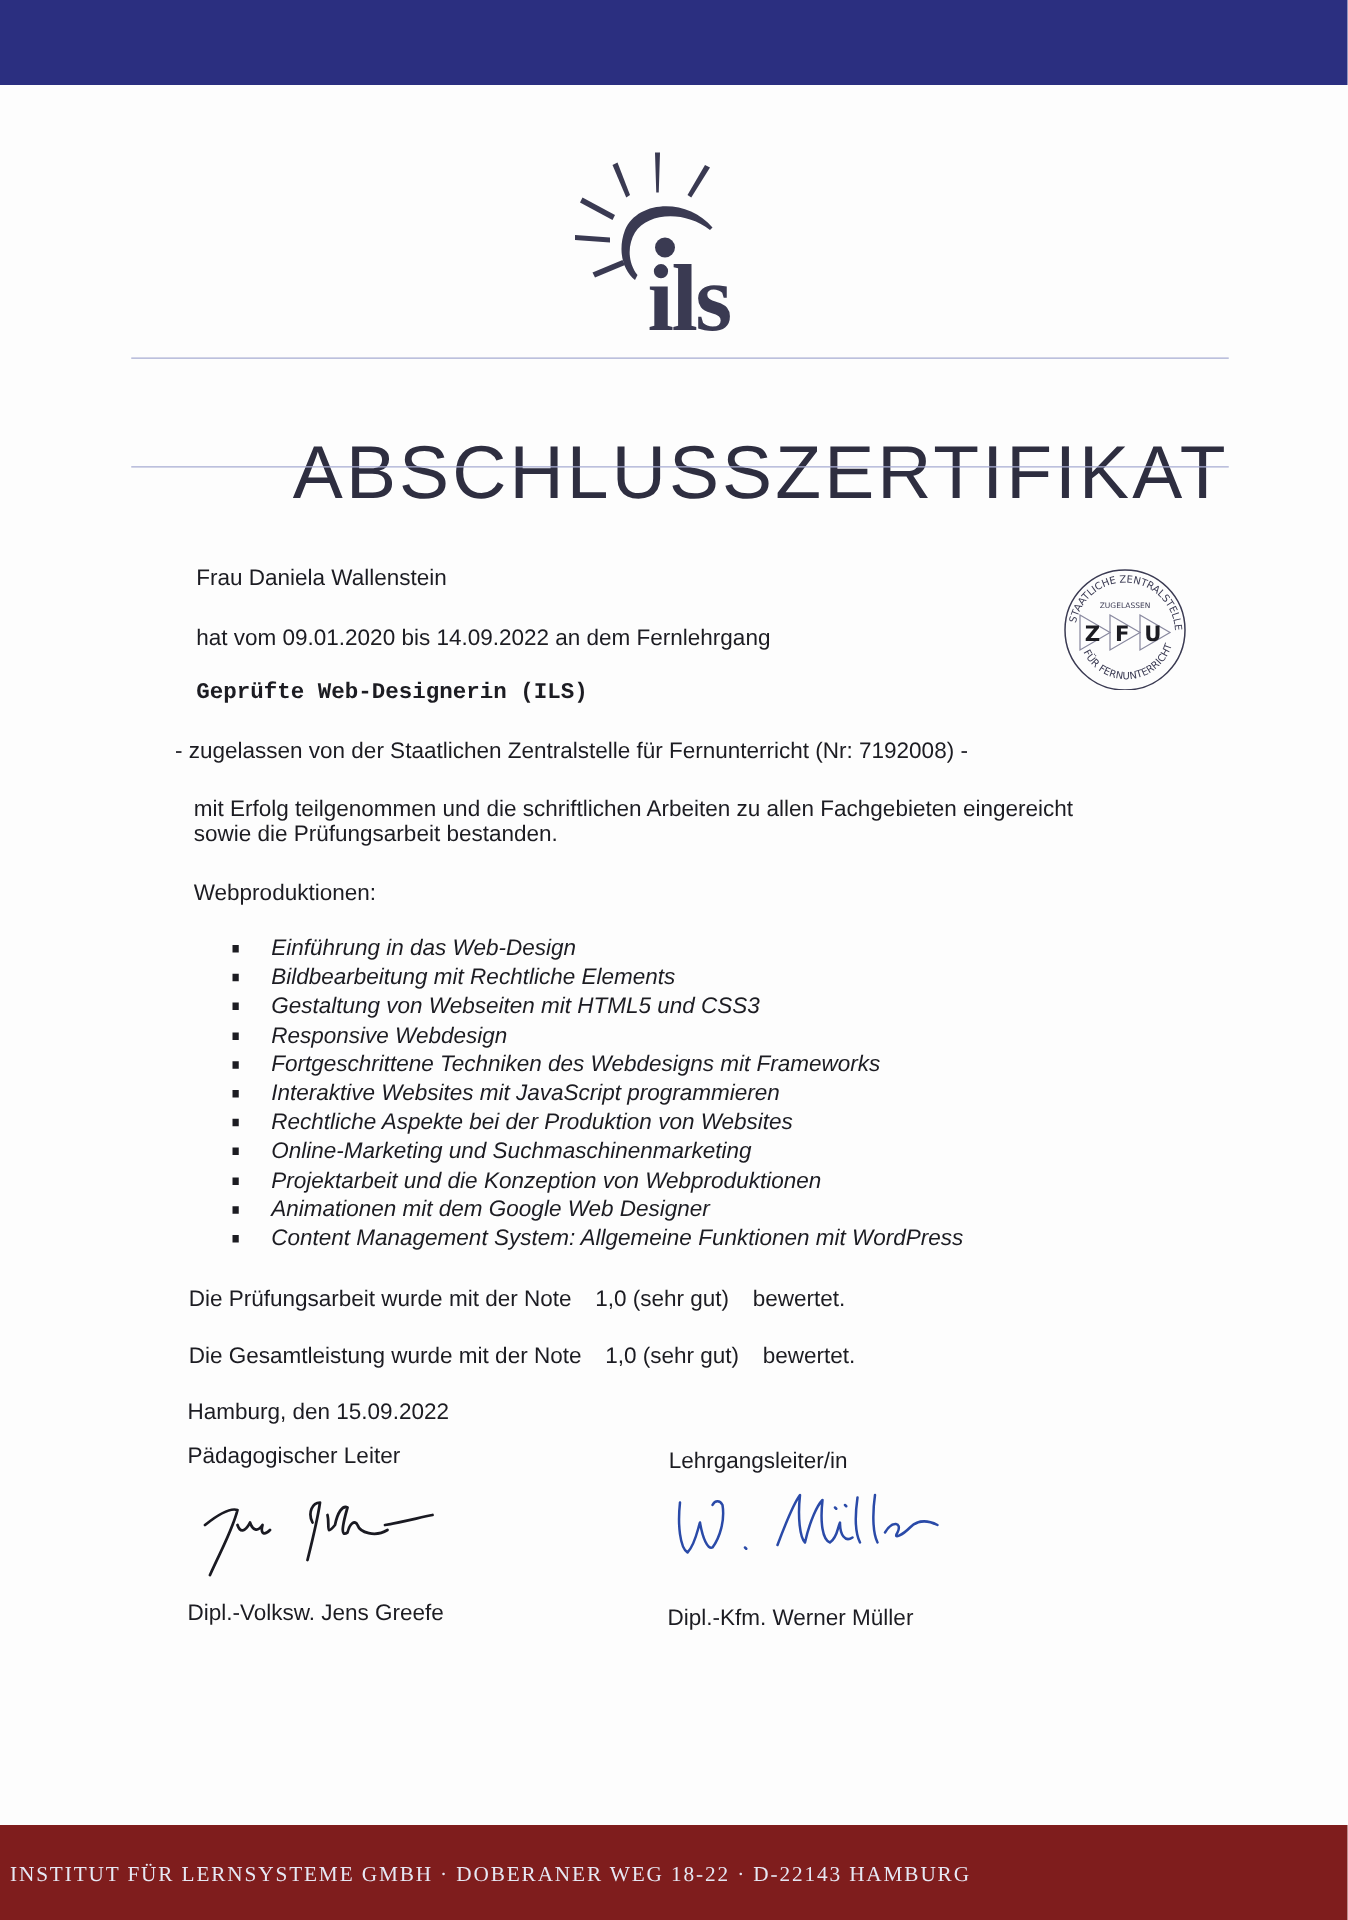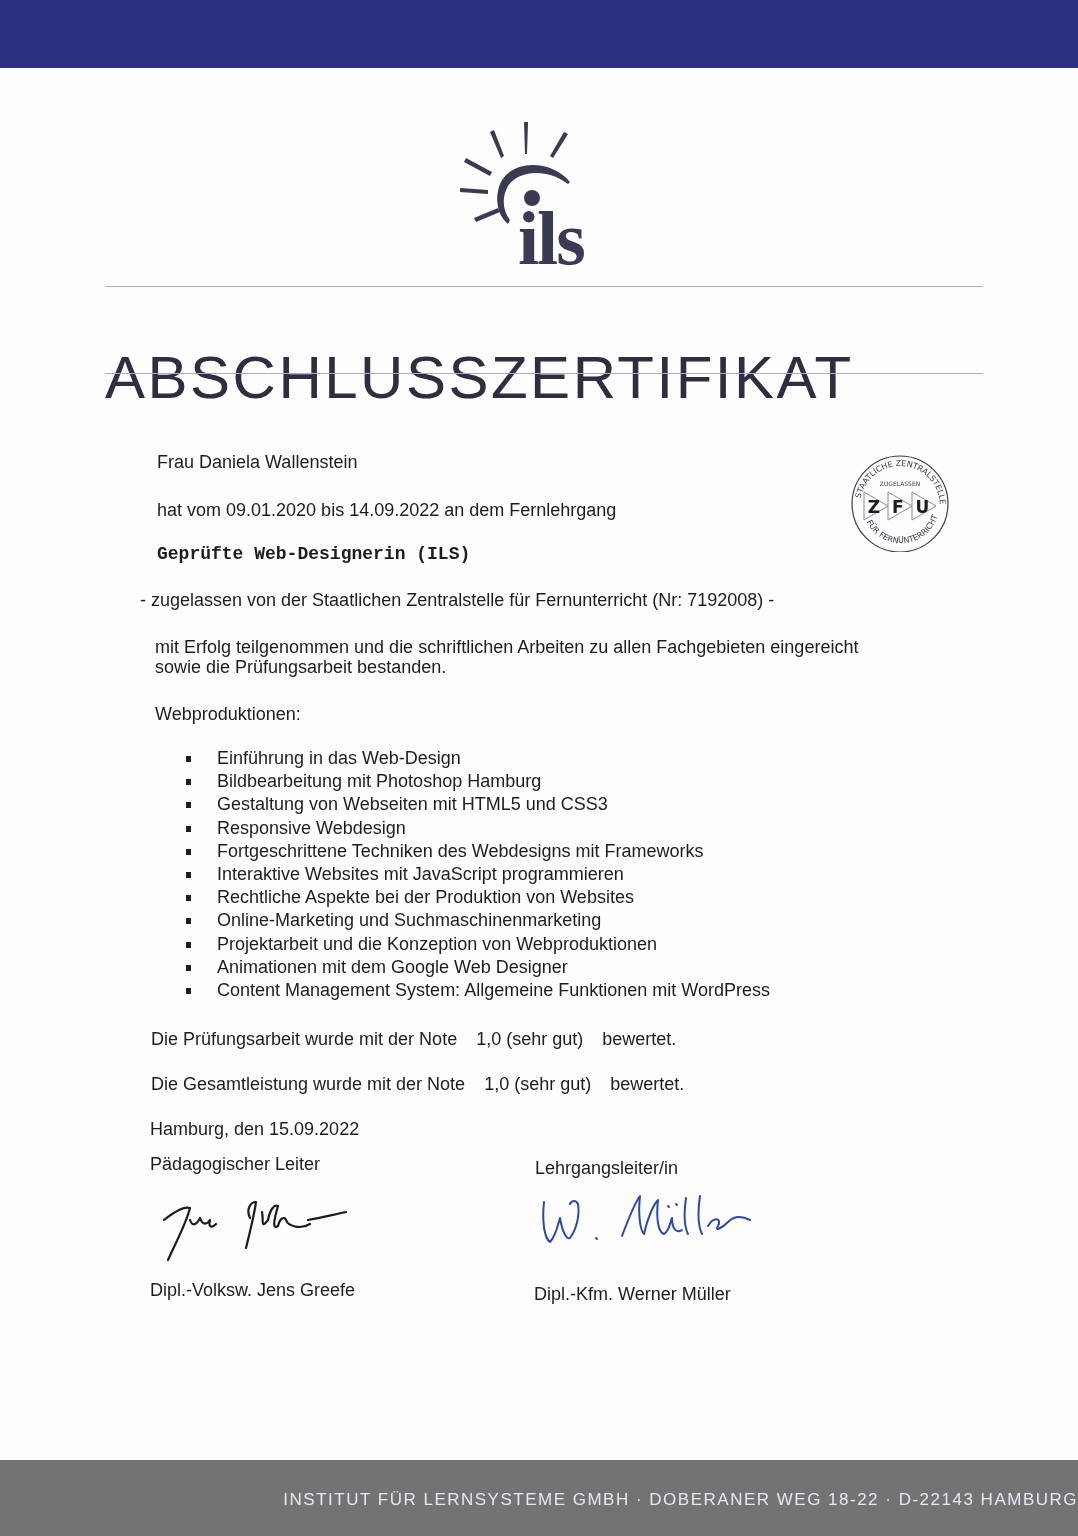--- a/index.html
+++ b/index.html
@@ -8,37 +8,37 @@
       background: #fdfdfd;
       font-family: "Liberation Sans", sans-serif;
       color: #1c1c22;
     }
     .band-top {
       position: absolute; left: 0; top: 0; width: 1078px; height: 68px;
       background: #2b2f80;
     }
     .band-bottom {
       position: absolute; left: 0; top: 1460px; width: 1078px; height: 76px;
-      background: #737373;
-      display: flex; align-items: center; justify-content: flex-end;
+      background: #7f1d1d;
+      display: flex; align-items: center; justify-content: flex-start; font-family: Liberation Serif, serif;
     }
     .footer-text {
       color: #e6e8f4; font-size: 17px; letter-spacing: 1.5px;
       margin-top: 4px; padding-left: 8px;
     }
     .logo { position: absolute; left: 440px; top: 112px; width: 200px; height: 160px; }
     .rule { position: absolute; left: 105px; width: 878px; height: 1px; background: #a7acd2; }
     .title {
       position: absolute; left: 105px; width: 878px; top: 298px;
-      text-align: left; font-size: 60px; letter-spacing: 2.5px;
+      text-align: right; font-size: 60px; letter-spacing: 2.5px;
       color: #2e2e40; font-weight: normal; line-height: 68px; margin-top: 46px;
     }
     .txt { position: absolute; font-size: 18px; line-height: 22px; white-space: nowrap; }
     .bold { font-weight: bold; }
-    .list { position: absolute; left: 186px; top: 747px; margin: 0; padding: 0; list-style: none; }
+    .list { position: absolute; left: 186px; top: 747px; margin: 0; padding: 0; list-style: none; font-style: italic; }
     .list li { font-size: 18px; line-height: 23.2px; position: relative; padding-left: 31px; white-space: nowrap; }
     .list li .bullet {
       position: absolute; left: 0; top: 9px; width: 5px; height: 6px; background: #1c1c22;
     }
     .seal { position: absolute; left: 846px; top: 452px; width: 108px; height: 100px; }
     .sig { position: absolute; }
   </style>
 </head>
 <body>
 
@@ -85,21 +85,21 @@
 <div class="txt" style="left:157px; top:451px;">Frau Daniela Wallenstein</div>
 <div class="txt" style="left:157px; top:499px;">hat vom 09.01.2020 bis 14.09.2022 an dem Fernlehrgang</div>
 <div class="txt bold" style="left:157px; top:543px;font-family:Liberation Mono, monospace;">Geprüfte Web-Designerin (ILS)</div>
 <div class="txt" style="left:140px; top:589px;">- zugelassen von der Staatlichen Zentralstelle für Fernunterricht (Nr: 7192008) -</div>
 <div class="txt" style="left:155px; top:636px;">mit Erfolg teilgenommen und die schriftlichen Arbeiten zu allen Fachgebieten eingereicht</div>
 <div class="txt" style="left:155px; top:656px;">sowie die Prüfungsarbeit bestanden.</div>
 <div class="txt" style="left:155px; top:703px;">Webproduktionen:</div>
 
 <ul class="list">
   <li><span class="bullet"></span><span>Einführung in das Web-Design</span></li>
-  <li><span class="bullet"></span><span>Bildbearbeitung mit Photoshop Hamburg</span></li>
+  <li><span class="bullet"></span><span>Bildbearbeitung mit Rechtliche Elements</span></li>
   <li><span class="bullet"></span><span>Gestaltung von Webseiten mit HTML5 und CSS3</span></li>
   <li><span class="bullet"></span><span>Responsive Webdesign</span></li>
   <li><span class="bullet"></span><span>Fortgeschrittene Techniken des Webdesigns mit Frameworks</span></li>
   <li><span class="bullet"></span><span>Interaktive Websites mit JavaScript programmieren</span></li>
   <li><span class="bullet"></span><span>Rechtliche Aspekte bei der Produktion von Websites</span></li>
   <li><span class="bullet"></span><span>Online-Marketing und Suchmaschinenmarketing</span></li>
   <li><span class="bullet"></span><span>Projektarbeit und die Konzeption von Webproduktionen</span></li>
   <li><span class="bullet"></span><span>Animationen mit dem Google Web Designer</span></li>
   <li><span class="bullet"></span><span>Content Management System: Allgemeine Funktionen mit WordPress</span></li>
 </ul>

